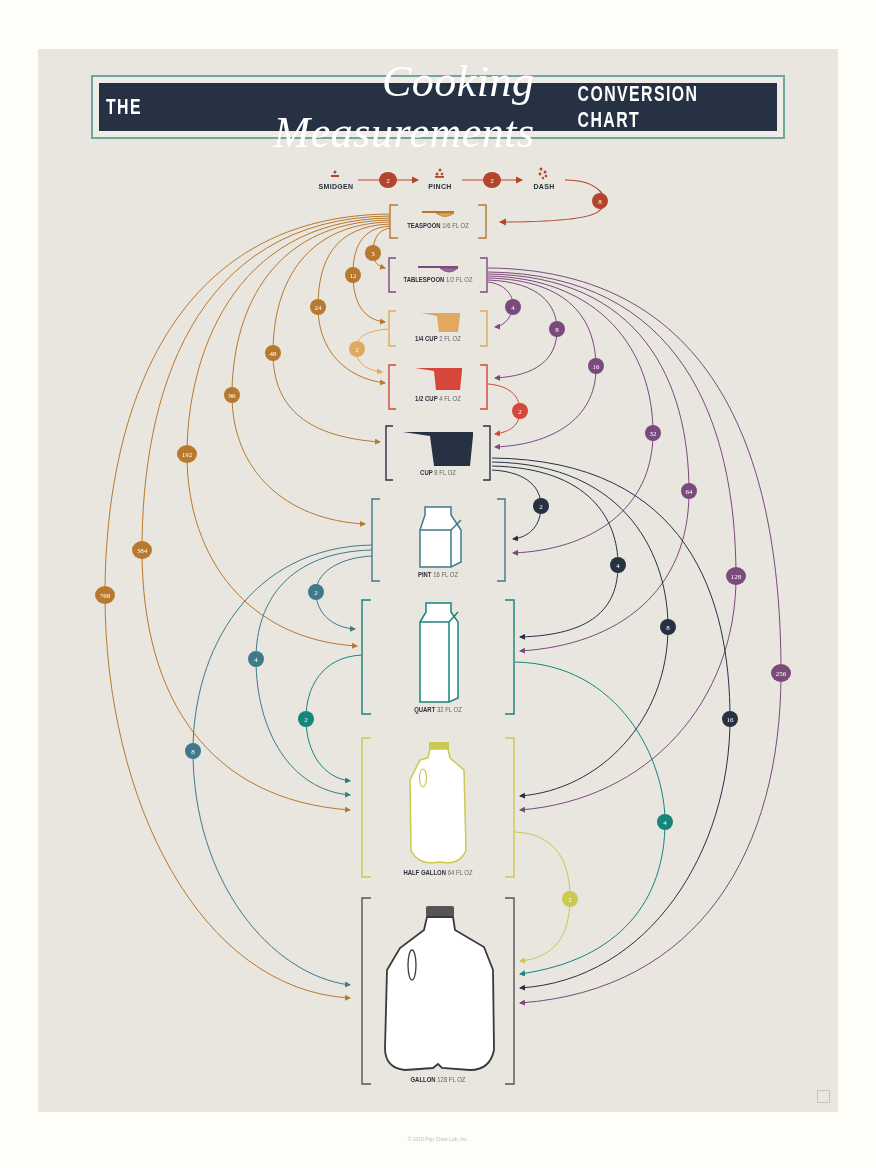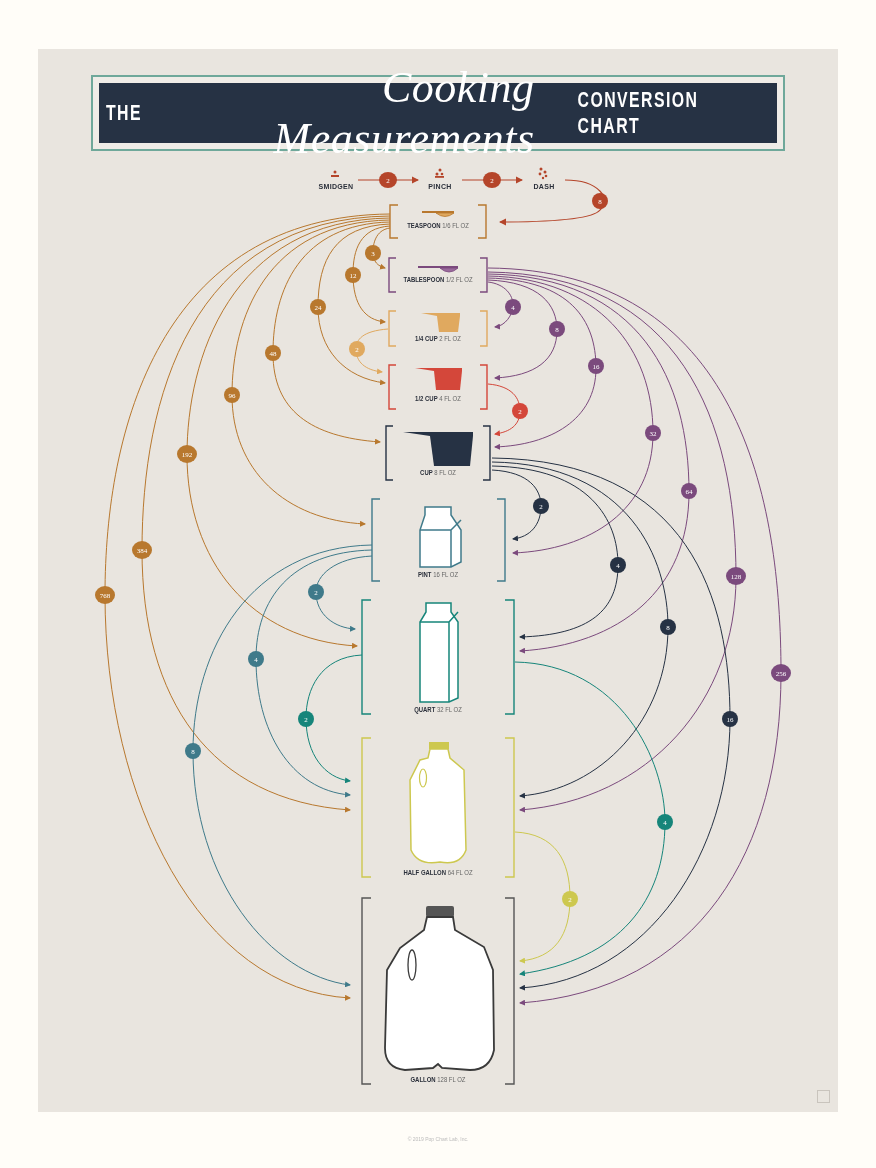--- a/index.html
+++ b/index.html
@@ -1,18 +1,18 @@
 <!DOCTYPE html>
 <html><head>
 <meta charset="utf-8">
 <style>
   html,body{margin:0;padding:0;}
   body{width:876px;height:1168px;background:#fffdf8;position:relative;overflow:hidden;font-family:"Liberation Sans",sans-serif;}
   .poster{position:absolute;left:38px;top:49px;width:800px;height:1063px;background:#e9e5df;}
-  .title-frame{position:absolute;left:91px;top:75px;width:694px;height:76px;border:2px solid #6fa89a;box-sizing:border-box;background:#efece7;}
+  .title-frame{position:absolute;left:91px;top:75px;width:694px;height:64px;border:2px solid #6fa89a;box-sizing:border-box;background:#efece7;}
   .title-band{position:absolute;left:6px;top:6px;right:6px;bottom:6px;background:#263244;display:flex;align-items:center;justify-content:center;gap:10px;color:#fff;}
   .t-small{font-family:"Liberation Sans",sans-serif;font-weight:bold;font-size:22px;letter-spacing:2px;transform:scaleX(0.72);display:inline-block;}
   .t-script{font-family:"Liberation Serif",serif;font-style:italic;font-size:44px;letter-spacing:0.5px;text-align:right;}
   svg.lines{position:absolute;left:0;top:0;width:876px;height:1168px;}
   .lbl{position:absolute;font-family:"Liberation Sans",sans-serif;font-size:7px;color:#333;white-space:nowrap;transform:translateX(-50%) scaleX(0.85);}
   .lbl b{font-weight:bold;color:#2a2f3a;}
   .lbl span.unit{color:#666;}
   .step-lbl{position:absolute;font-size:7px;font-weight:bold;color:#2a2f3a;transform:translateX(-50%);letter-spacing:0.3px;}
   .bubble text{font-family:"Liberation Serif",serif;}
   .footer{position:absolute;left:0;width:876px;top:1136px;text-align:center;font-size:5px;color:#bbb;}

